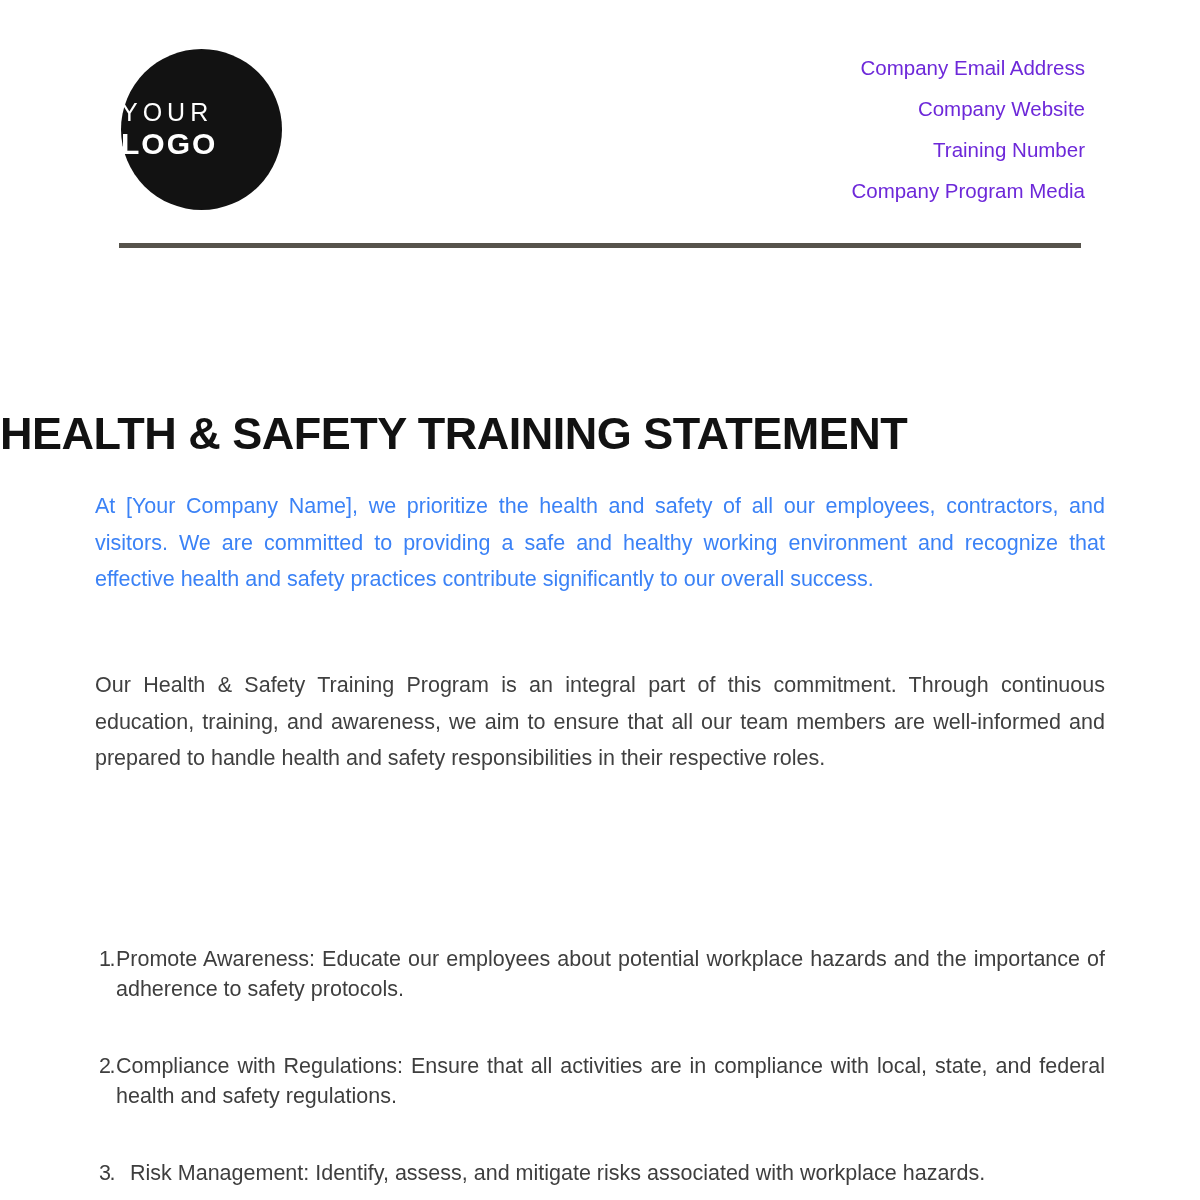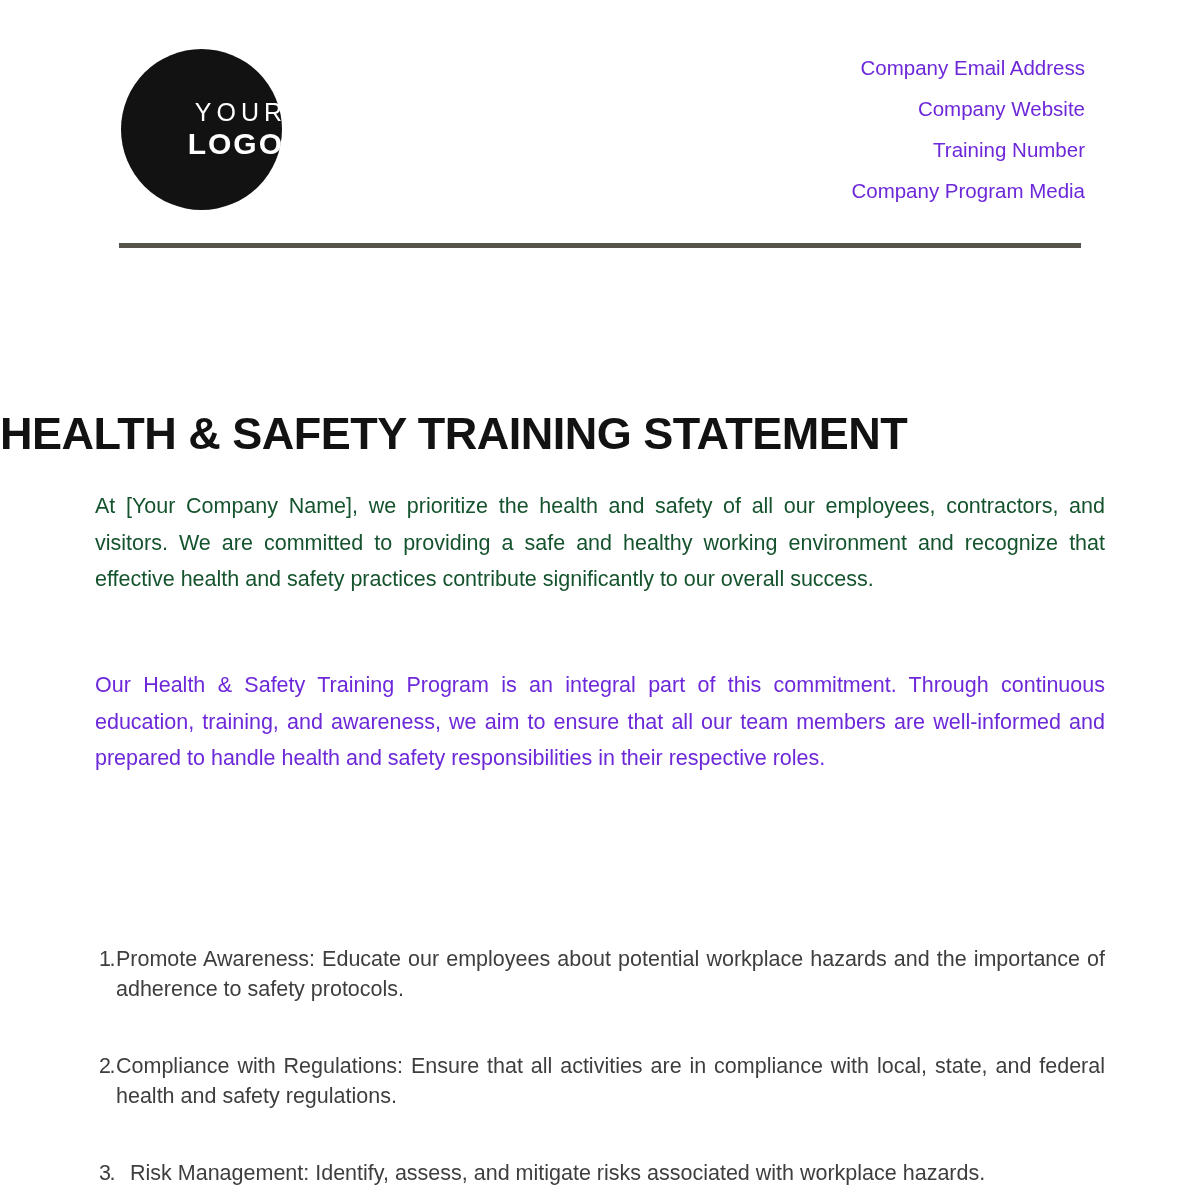--- a/index.html
+++ b/index.html
@@ -14,21 +14,21 @@
   }
 
   
   .logo-circle {
     position: absolute;
     left: 121px; top: 49px;
     width: 161px; height: 161px;
     border-radius: 50%;
     display: flex;
     flex-direction: column;
-    align-items: flex-end;
+    align-items: flex-start;
     justify-content: center;
   }
   .logo-your {
     color: #ffffff;
     font-size: 25px;
     font-weight: 300;
     letter-spacing: 5px;
     margin-right: -5px;
     line-height: 1.1;
   }
@@ -124,23 +124,23 @@
     <div>Company Email Address</div>
     <div>Company Website</div>
     <div>Training Number</div>
     <div>Company Program Media</div>
   </div>
 
   <div class="divider" style="background-color: rgb(86, 83, 75);"></div>
 
   <h1 class="doc-title" style="color: rgb(18, 18, 18);">HEALTH &amp; SAFETY TRAINING STATEMENT</h1>
 
-  <p class="para para-1" style="color: #14532d;">At [Your Company Name], we prioritize the health and safety of all our employees, contractors, and visitors. We are committed to providing a safe and healthy working environment and recognize that effective health and safety practices contribute significantly to our overall success.</p>
+  <p class="para para-1" style="color: #3b82f6;">At [Your Company Name], we prioritize the health and safety of all our employees, contractors, and visitors. We are committed to providing a safe and healthy working environment and recognize that effective health and safety practices contribute significantly to our overall success.</p>
 
-  <p class="para para-2" style="color: #6d28d9;">Our Health &amp; Safety Training Program is an integral part of this commitment. Through continuous education, training, and awareness, we aim to ensure that all our team members are well-informed and prepared to handle health and safety responsibilities in their respective roles.</p>
+  <p class="para para-2" style="color: #404040;">Our Health &amp; Safety Training Program is an integral part of this commitment. Through continuous education, training, and awareness, we aim to ensure that all our team members are well-informed and prepared to handle health and safety responsibilities in their respective roles.</p>
 
 
   <ol class="objectives-list">
     <li>
       <span class="obj-num" style="color: rgb(62, 62, 62);">1.</span>
       <span class="obj-text" style="color: rgb(62, 62, 62);">Promote Awareness: Educate our employees about potential workplace hazards and the importance of adherence to safety protocols.</span>
     </li>
     <li>
       <span class="obj-num" style="color: rgb(62, 62, 62);">2.</span>
       <span class="obj-text" style="color: rgb(62, 62, 62);">Compliance with Regulations: Ensure that all activities are in compliance with local, state, and federal health and safety regulations.</span>

